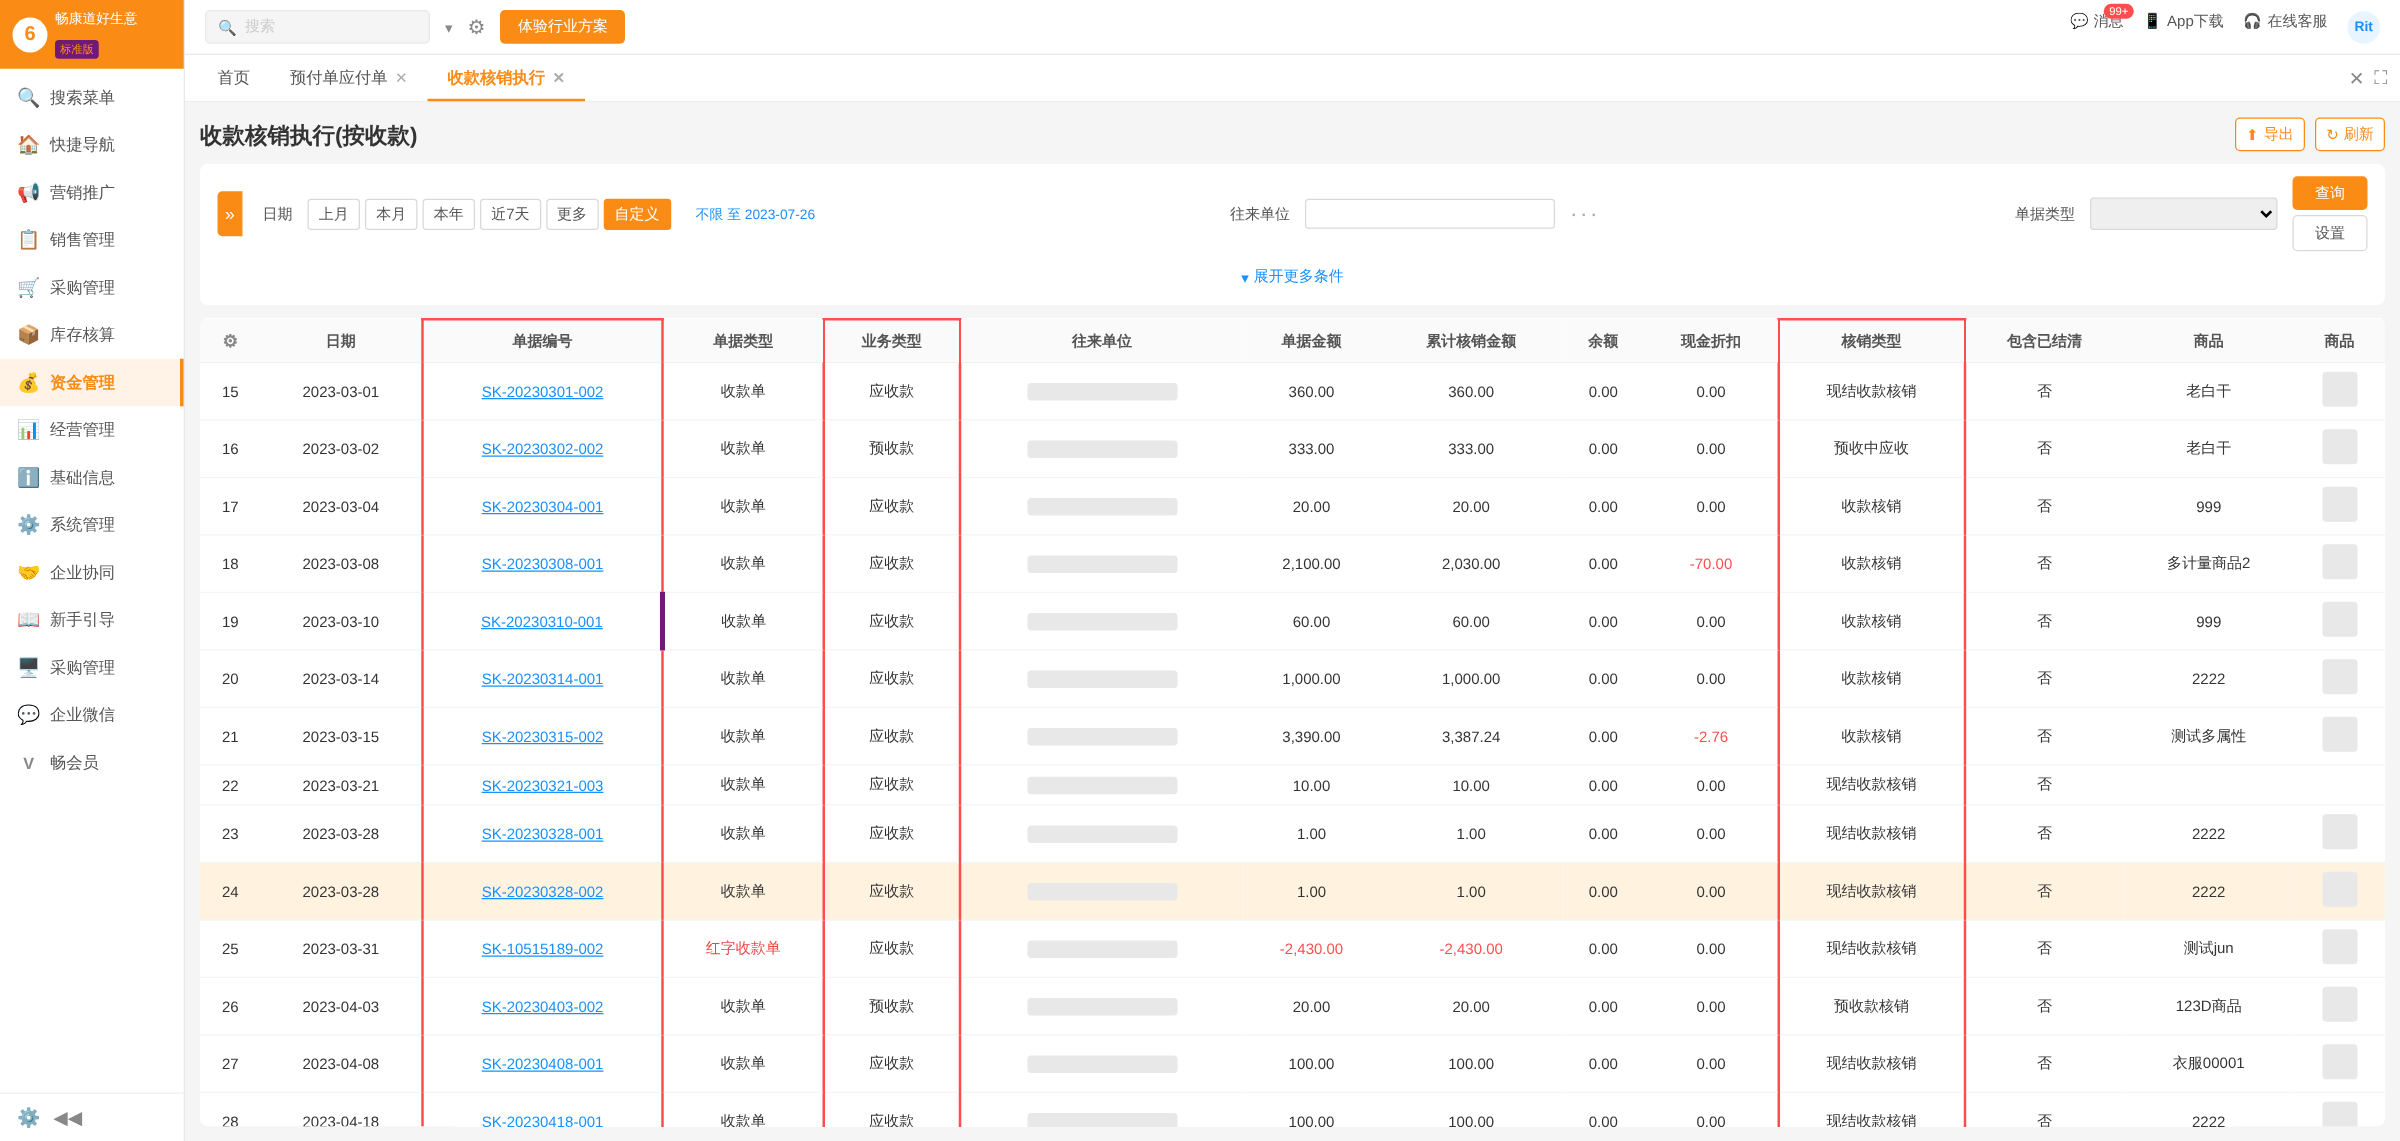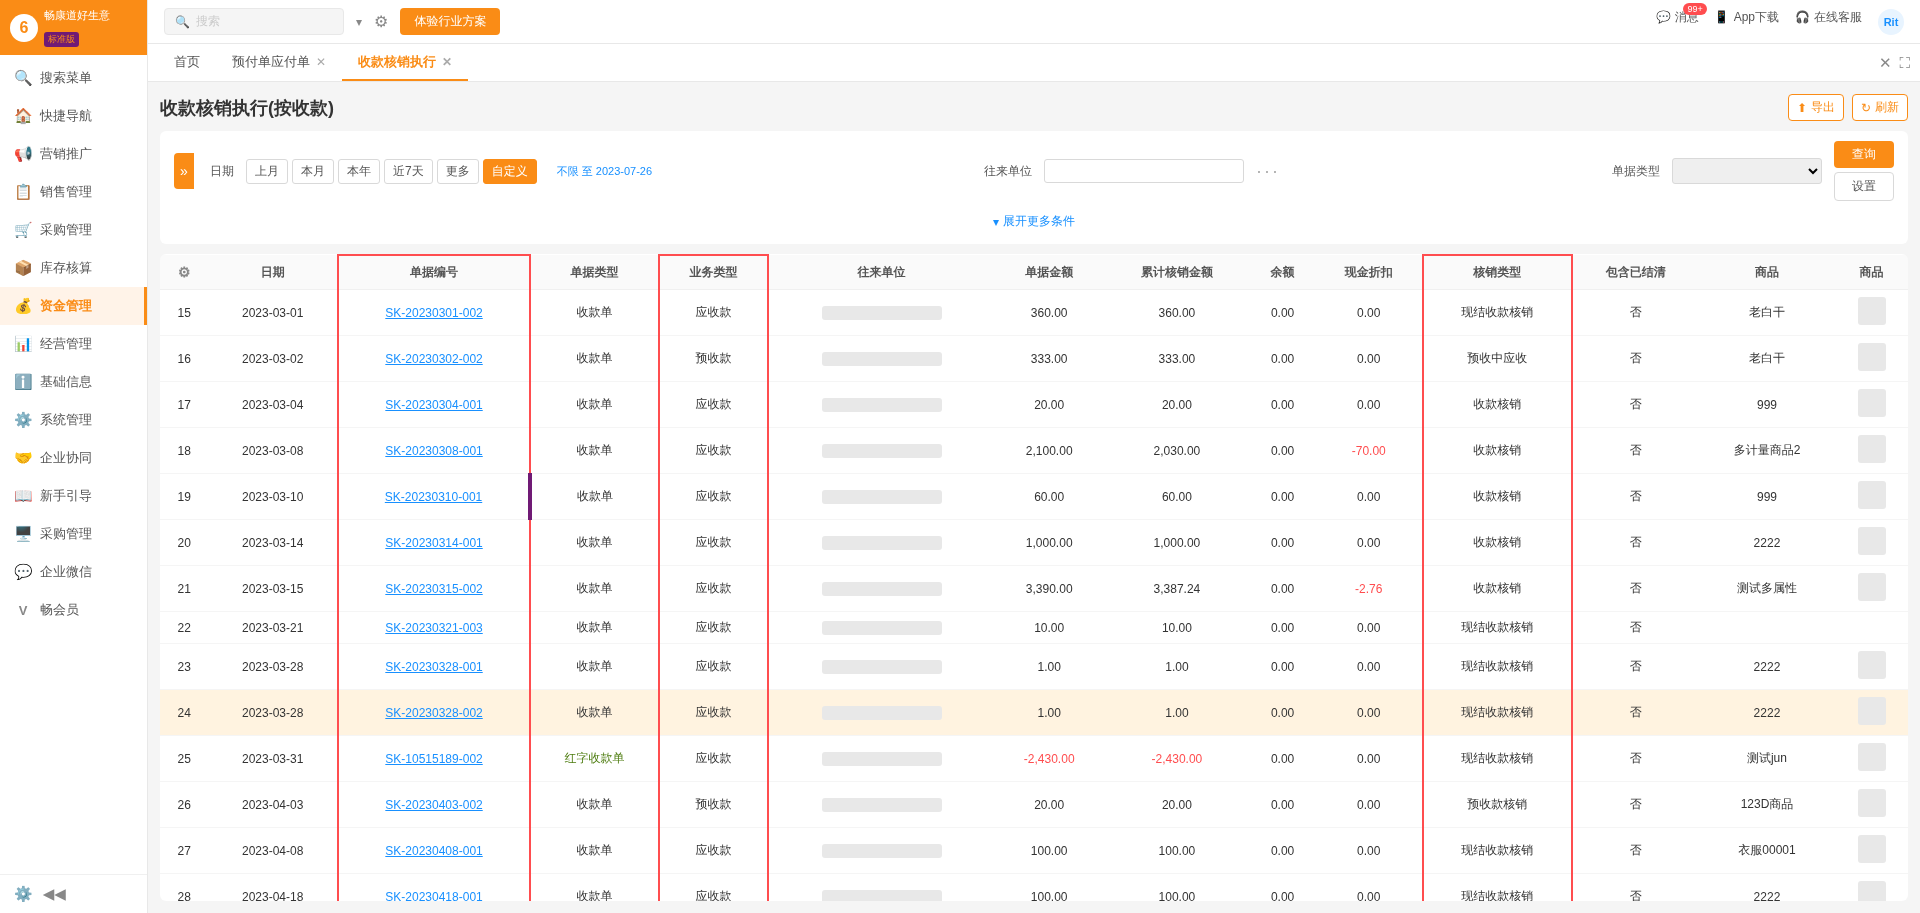--- a/index.html
+++ b/index.html
@@ -440,21 +440,21 @@
     <td>0.00</td>
     <td style="border-left:2px solid #ff4d4f;border-right:2px solid #ff4d4f;">现结收款核销</td>
     <td>否</td>
     <td>2222</td>
     <td><span class="img-thumb"></span></td>
   </tr>
             <tr>
     <td>25</td>
     <td>2023-03-31</td>
     <td class="link" style="border-left:2px solid #ff4d4f;border-right:2px solid #ff4d4f;">SK-10515189-002</td>
-    <td style="color:#4d7c0f;">红字收款单</td>
+    <td style="color:#ef4444;">红字收款单</td>
     <td style="border-left:2px solid #ff4d4f;border-right:2px solid #ff4d4f;">应收款</td>
     <td><span class="blurred blurred-lg">&nbsp;</span></td>
     <td style="color:#ff4d4f;">-2,430.00</td>
     <td style="color:#ff4d4f;">-2,430.00</td>
     <td>0.00</td>
     <td>0.00</td>
     <td style="border-left:2px solid #ff4d4f;border-right:2px solid #ff4d4f;">现结收款核销</td>
     <td>否</td>
     <td>测试jun</td>
     <td><span class="img-thumb"></span></td>

